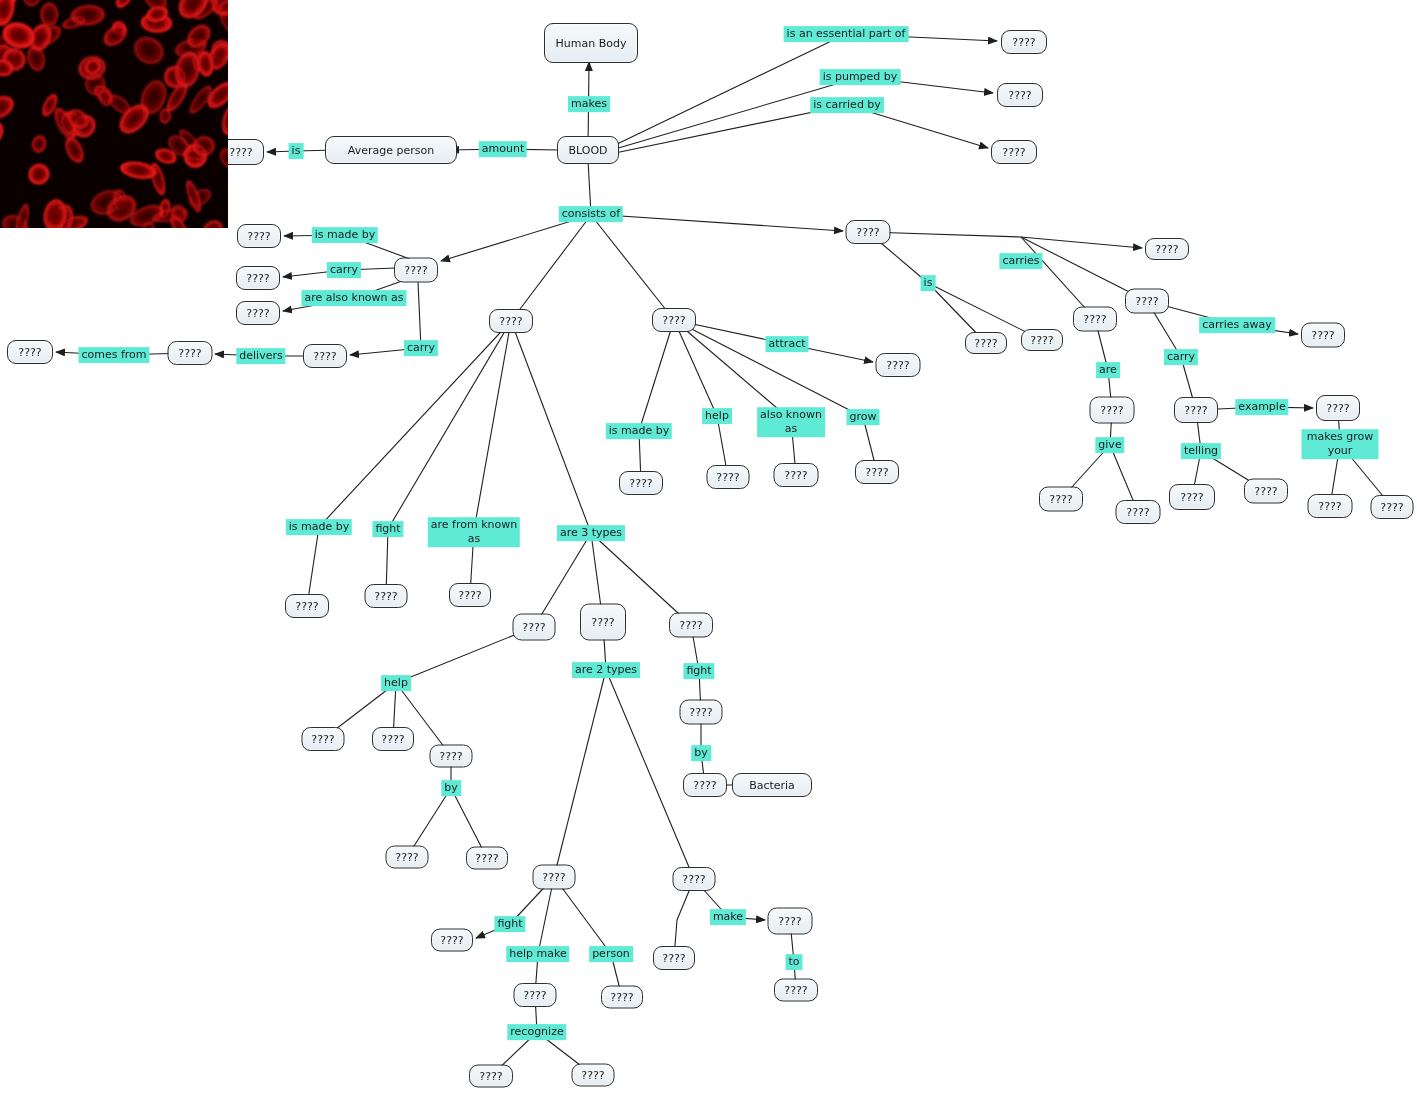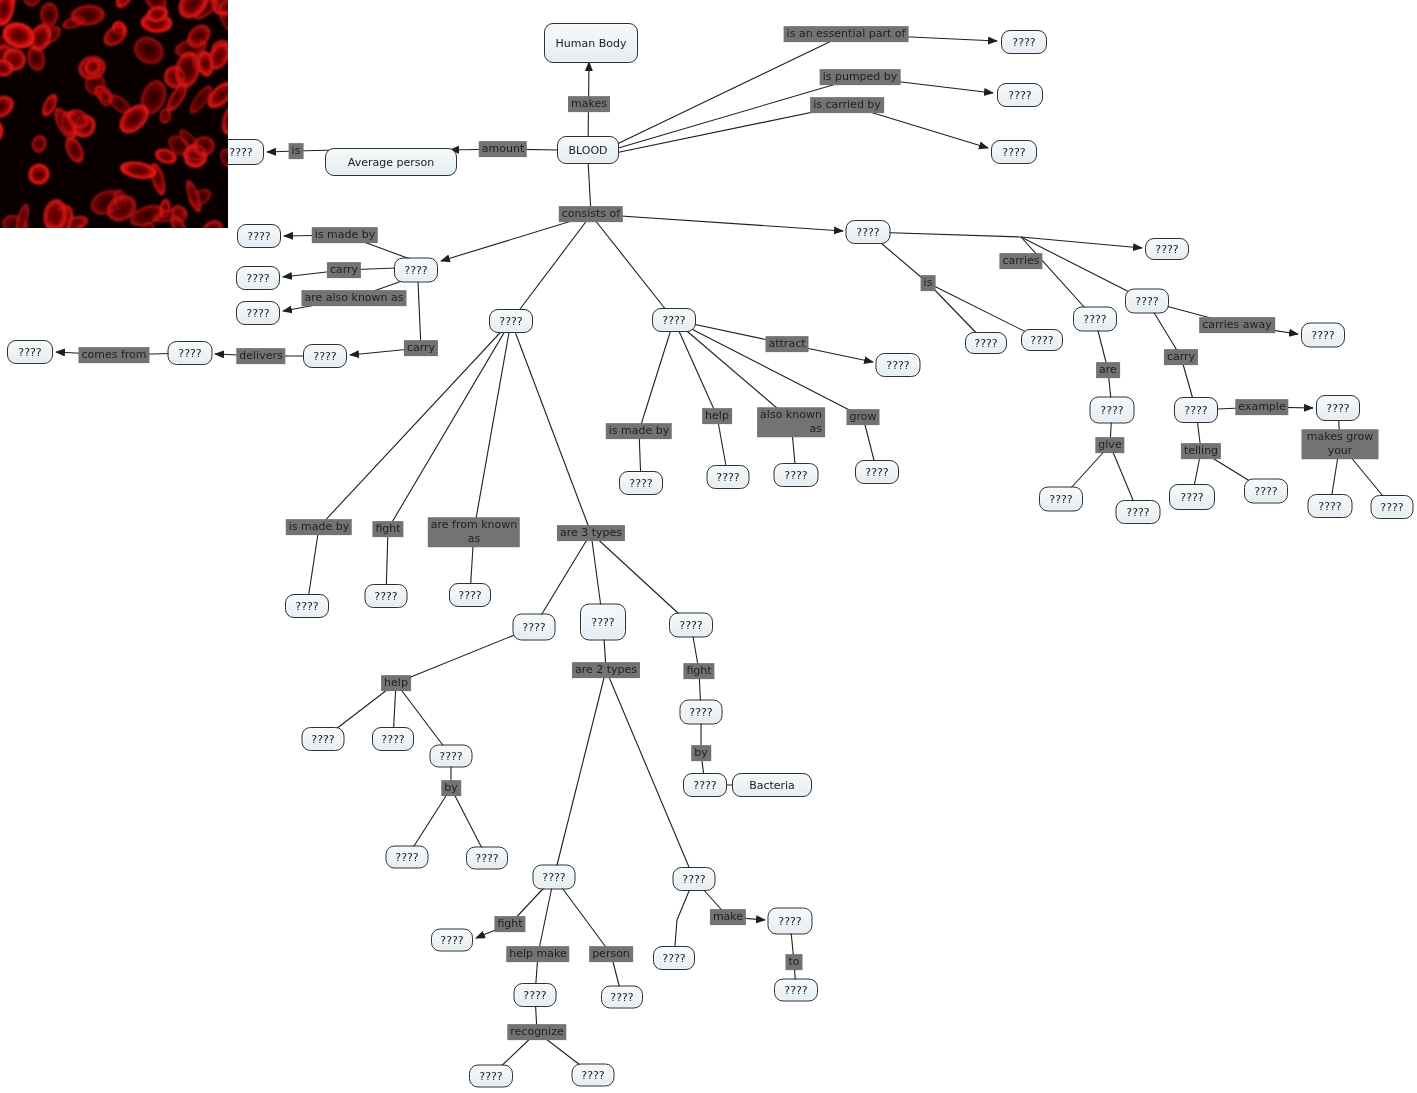--- a/index.html
+++ b/index.html
@@ -19,21 +19,21 @@
     border:1px solid #2e2e2e;
     border-radius:9px;
     font-size:11px;color:#1c1c1c;
     white-space:nowrap;
     transform:translate(-50%,-50%);
     box-shadow:0 0 0 1px rgba(255,255,255,0.35) inset;
   }
   .link-label{
     position:absolute;z-index:3;
     transform:translate(-50%,-50%);
-    background:#737373;
+    background:#5eead4;
     padding:1px 3px;
     font-size:11px;color:#222222;
     white-space:pre-line;text-align:center;line-height:1.25;
   }
   #micrograph{position:absolute;left:0;top:0;z-index:5;}
 </style>
 </head>
 <body>
 
 <div id="canvas">
@@ -168,21 +168,21 @@
       <div class="link-label" style="left: 1237px; top: 325px;">carries away</div>
       <div class="link-label" style="left: 1108px; top: 370px;">are</div>
       <div class="link-label" style="left: 1181px; top: 357px;">carry</div>
       <div class="link-label" style="left: 1262px; top: 407px;">example</div>
       <div class="link-label" style="left: 1110px; top: 445px;">give</div>
       <div class="link-label" style="left: 1201px; top: 451px;">telling</div>
       <div class="link-label" style="left: 1340px; top: 444px;">makes grow your</div>
       <div class="link-label" style="left: 787px; top: 344px;">attract</div>
       <div class="link-label" style="left: 639px; top: 431px;">is made by</div>
       <div class="link-label" style="left: 717px; top: 416px;">help</div>
-      <div class="link-label" style="left: 791px; top: 422px; text-align: right;">also known
+      <div class="link-label" style="left: 791px; top: 422px;">also known
 as</div>
       <div class="link-label" style="left: 863px; top: 417px;">grow</div>
       <div class="link-label" style="left: 319px; top: 527px;">is made by</div>
       <div class="link-label" style="left: 388px; top: 529px;">fight</div>
       <div class="link-label" style="left: 474px; top: 532px;">are from known
 as</div>
       <div class="link-label" style="left: 591px; top: 533px;">are 3 types</div>
       <div class="link-label" style="left: 396px; top: 683px;">help</div>
       <div class="link-label" style="left: 451px; top: 788px;">by</div>
       <div class="link-label" style="left: 606px; top: 670px;">are 2 types</div>
@@ -191,21 +191,21 @@
       <div class="link-label" style="left: 510px; top: 924px;">fight</div>
       <div class="link-label" style="left: 538px; top: 954px;">help make</div>
       <div class="link-label" style="left: 611px; top: 954px;">person</div>
       <div class="link-label" style="left: 537px; top: 1032px;">recognize</div>
       <div class="link-label" style="left: 728px; top: 917px;">make</div>
       <div class="link-label" style="left: 794px; top: 962px;">to</div>
     </div>
   <div id="node-layer">
       <div class="concept-node" style="left: 591px; top: 43px; width: 94px; height: 40px; border-color: rgb(46, 46, 46);">Human Body</div>
       <div class="concept-node" style="left: 588px; top: 150px; width: 62px; height: 28px; border-color: rgb(46, 46, 46);">BLOOD</div>
-      <div class="concept-node" style="left: 391px; top: 150px; width: 132px; height: 28px; border-color: rgb(46, 46, 46); margin-top: 12px;">Average person</div>
+      <div class="concept-node" style="left: 391px; top: 150px; width: 132px; height: 28px; border-color: rgb(46, 46, 46);">Average person</div>
       <div class="concept-node" style="left: 241px; top: 152px; width: 46px; height: 26px; border-color: rgb(46, 46, 46);">????</div>
       <div class="concept-node" style="left: 1024px; top: 42px; width: 46px; height: 24px; border-color: rgb(46, 46, 46);">????</div>
       <div class="concept-node" style="left: 1020px; top: 95px; width: 46px; height: 24px; border-color: rgb(46, 46, 46);">????</div>
       <div class="concept-node" style="left: 1014px; top: 152px; width: 46px; height: 24px; border-color: rgb(46, 46, 46);">????</div>
       <div class="concept-node" style="left: 416px; top: 270px; width: 44px; height: 25px; border-color: rgb(46, 46, 46);">????</div>
       <div class="concept-node" style="left: 259px; top: 236px; width: 44px; height: 24px; border-color: rgb(46, 46, 46);">????</div>
       <div class="concept-node" style="left: 258px; top: 278px; width: 44px; height: 24px; border-color: rgb(46, 46, 46);">????</div>
       <div class="concept-node" style="left: 258px; top: 313px; width: 44px; height: 24px; border-color: rgb(46, 46, 46);">????</div>
       <div class="concept-node" style="left: 325px; top: 356px; width: 44px; height: 24px; border-color: rgb(46, 46, 46);">????</div>
       <div class="concept-node" style="left: 190px; top: 353px; width: 45px; height: 24px; border-color: rgb(46, 46, 46);">????</div>

